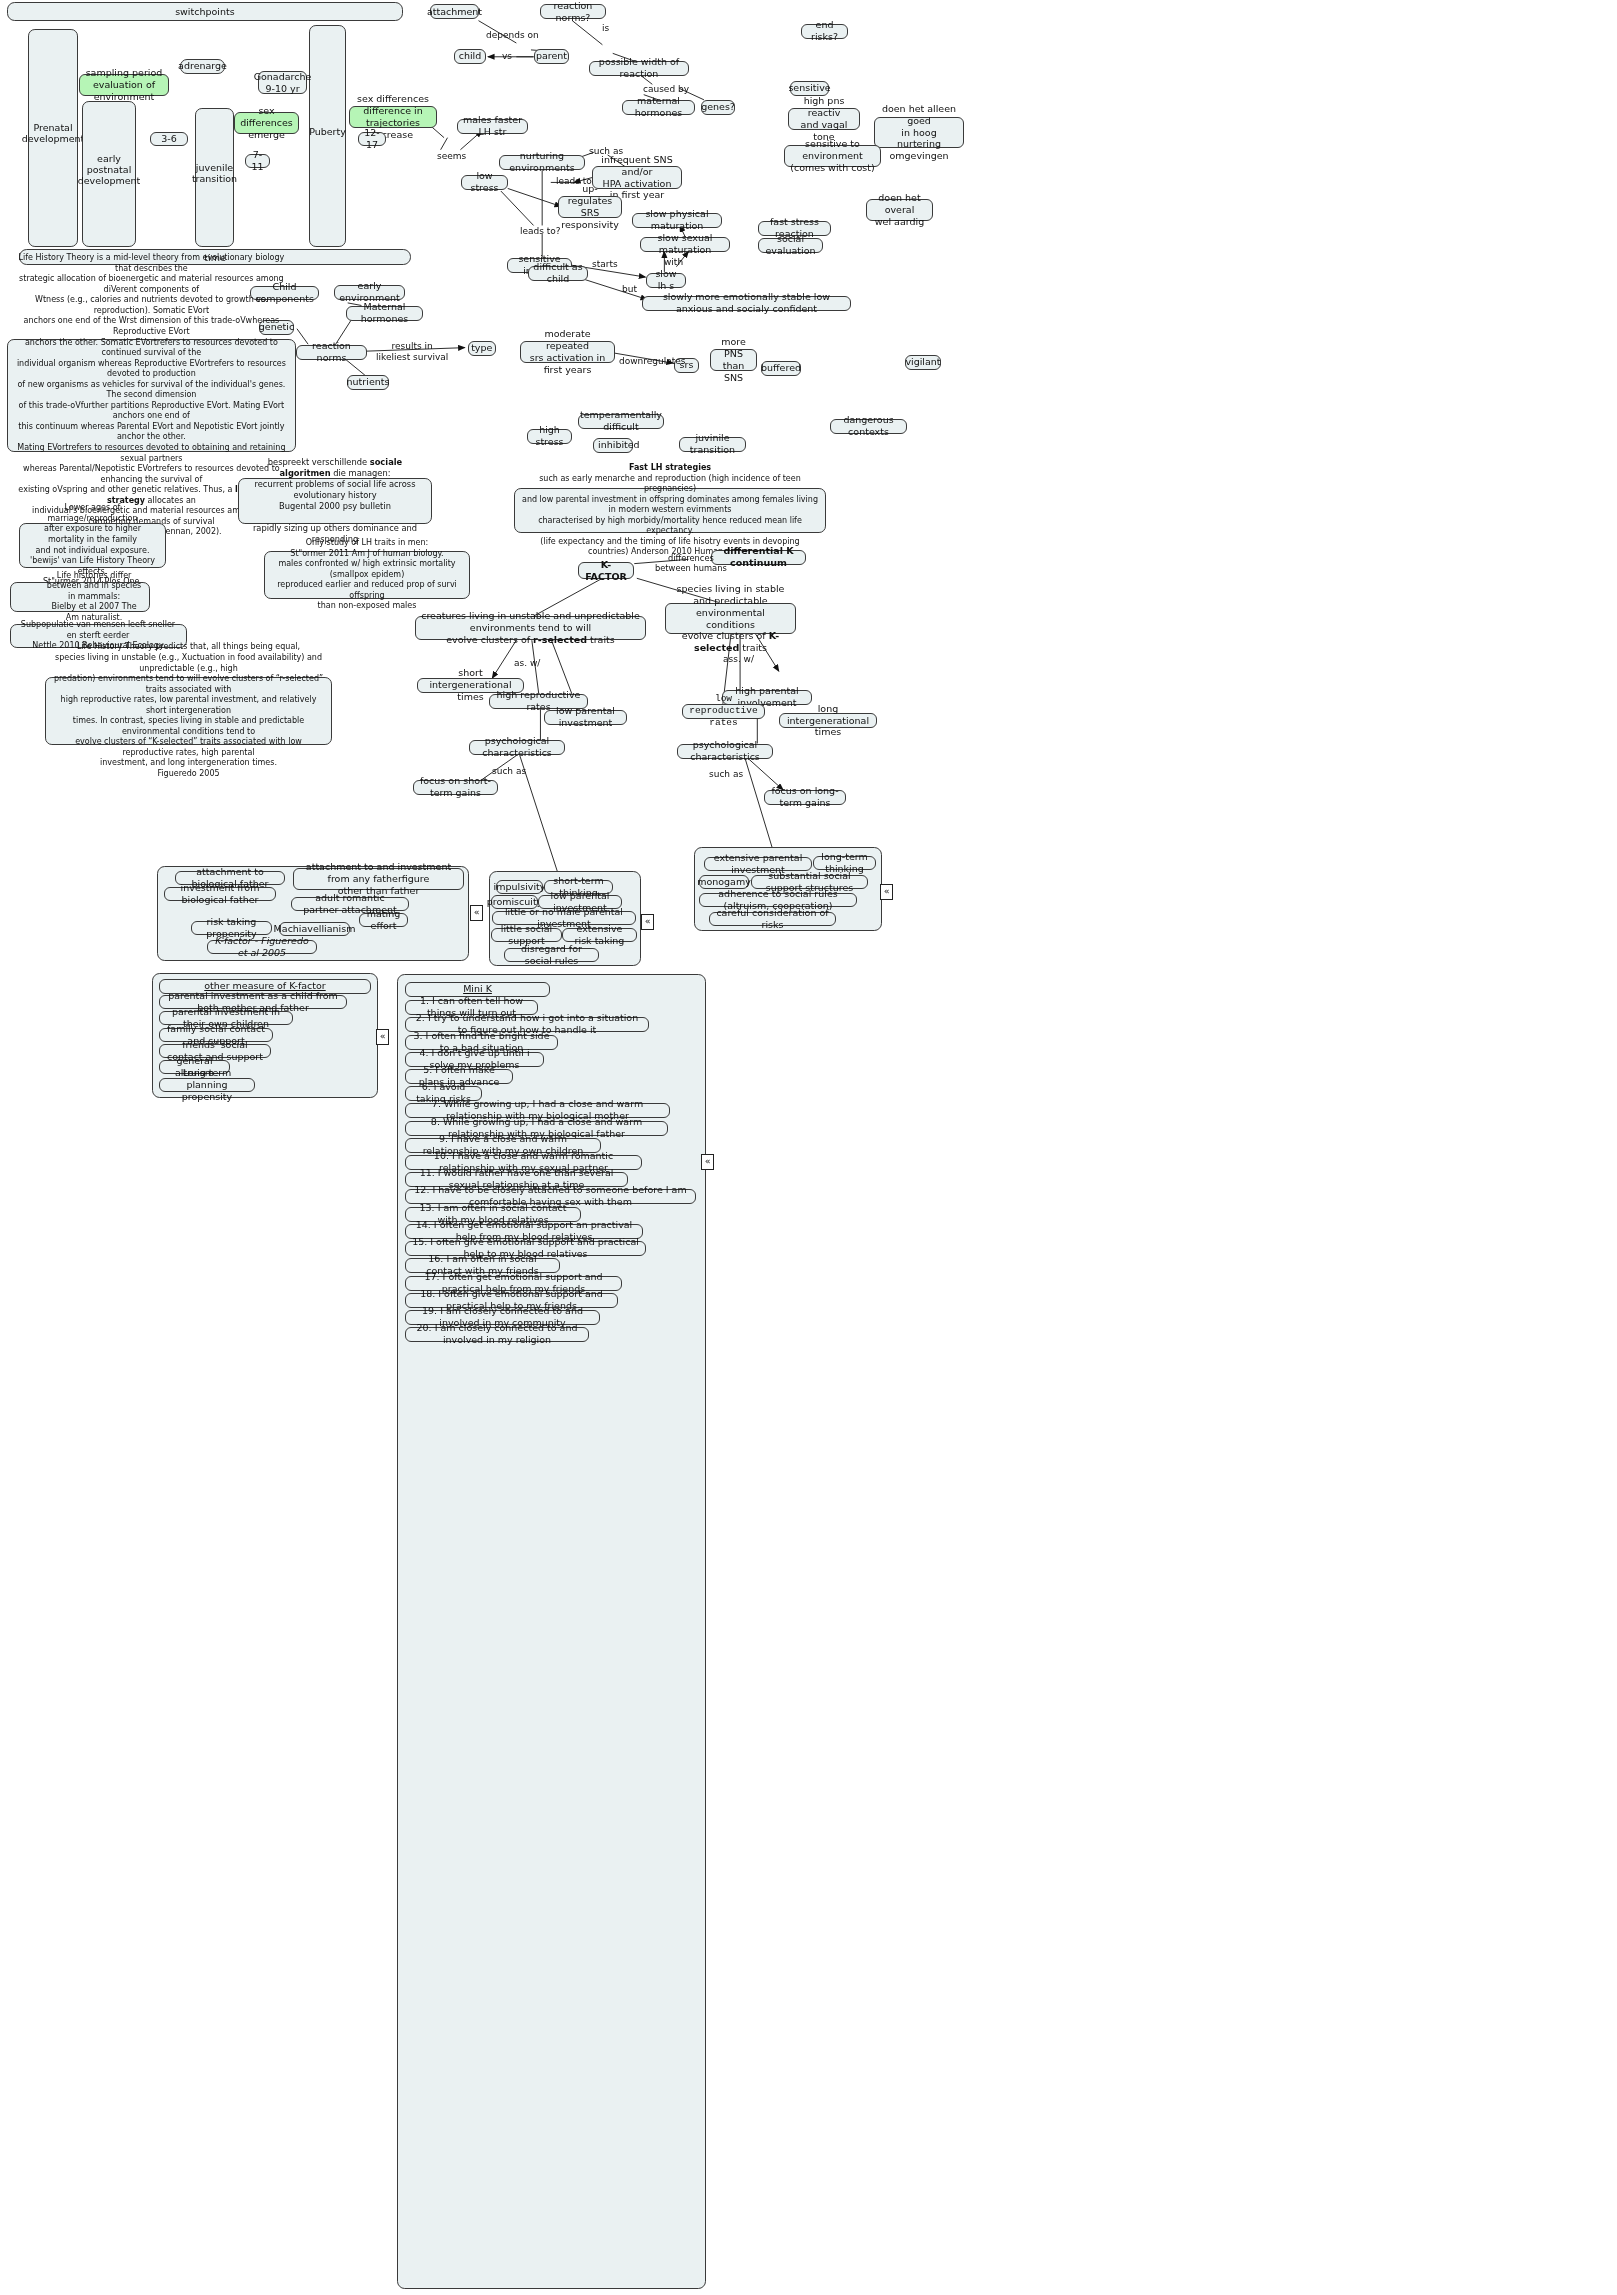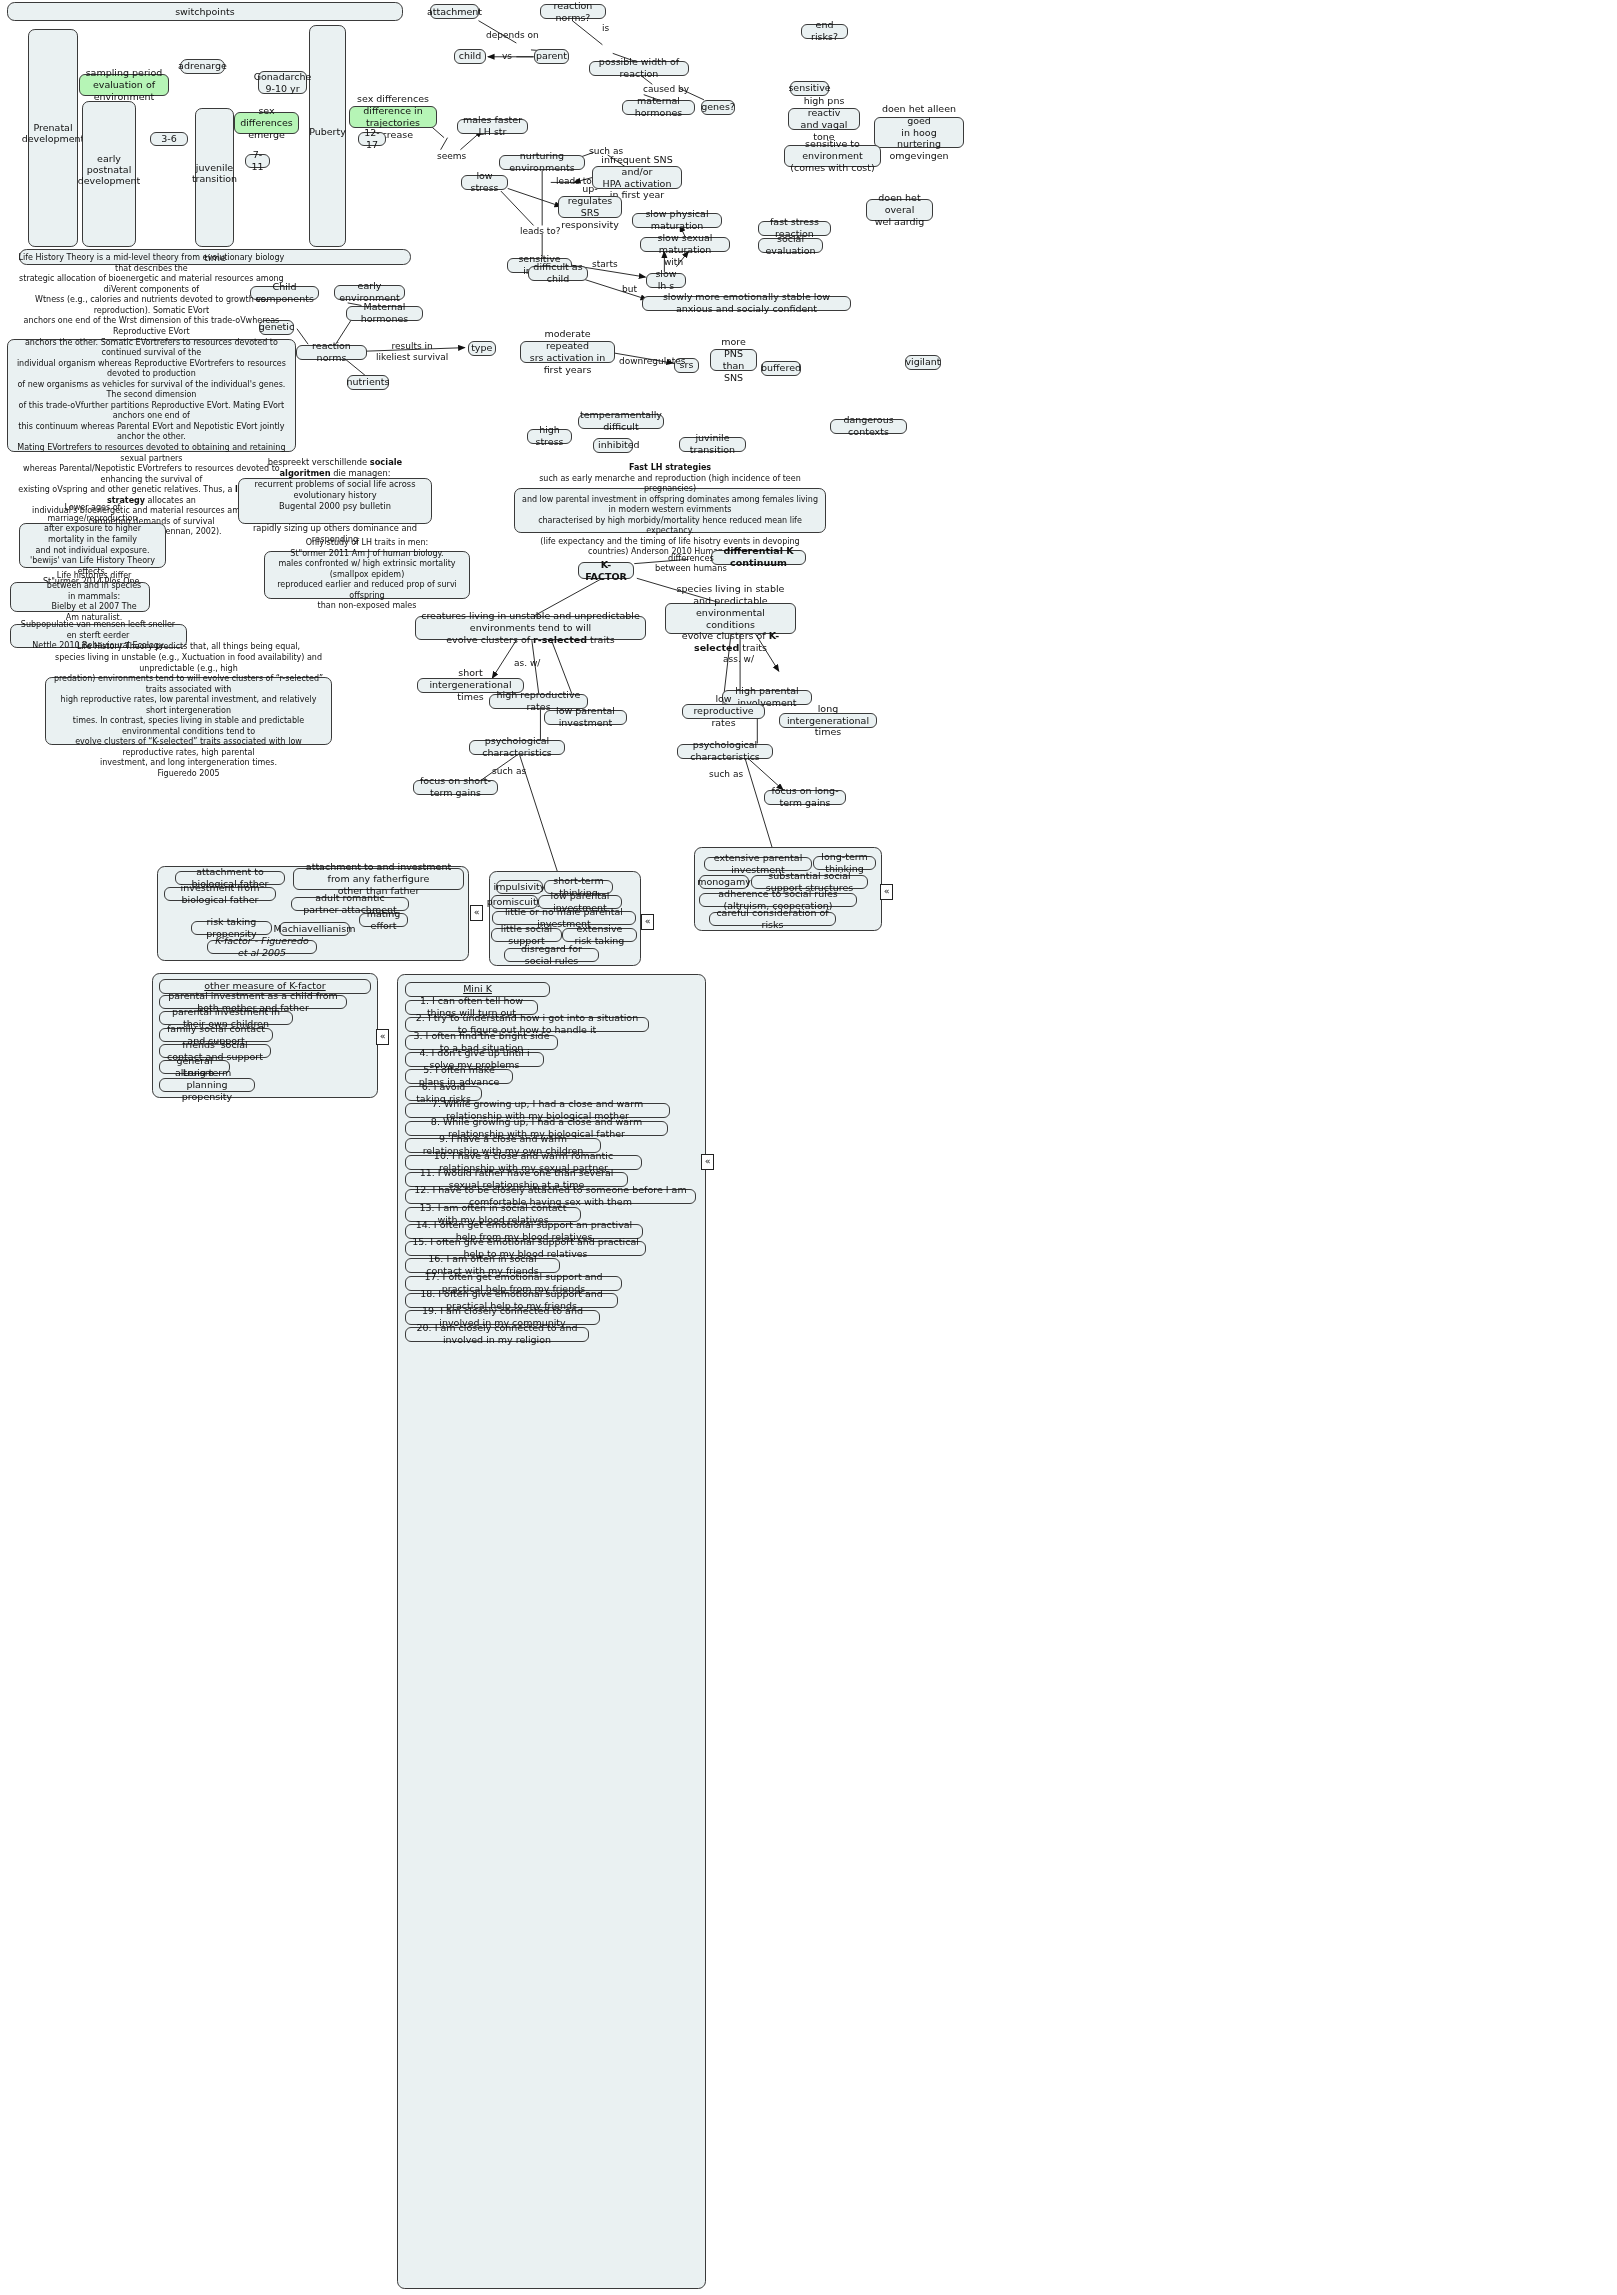--- a/index.html
+++ b/index.html
@@ -301,21 +301,21 @@
 
   <div class="node" style="left:417px;top:678px;width:107px;height:14.6px;">short intergenerational times</div>
   <div class="node" style="left:489px;top:694px;width:99px;height:14.6px;">high reproductive rates</div>
   <div class="node" style="left:544px;top:710px;width:83px;height:14.6px;">low parental investment</div>
   <div class="node" style="left:469px;top:740px;width:96px;height:14.6px;">psychological characteristics</div>
   <div class="lbl" style="left:492px;top:766px;">such as</div>
   <div class="node" style="left:413px;top:780px;width:85px;height:14.6px;">focus on short-term gains</div>
 
   <div class="node" style="left:779px;top:713px;width:98px;height:15px;">long intergenerational times</div>
   <div class="node" style="left:722px;top:690px;width:90px;height:14.6px;">high parental involvement</div>
-  <div class="node" style="left:682px;top:704px;width:83px;height:14.6px;">low reproductive rates</div>
+  <div class="node" style="left:682px;top:704px;width:83px;height:14.6px;font-family:Liberation Mono, monospace;">low reproductive rates</div>
   <div class="node" style="left:677px;top:744px;width:96px;height:14.6px;">psychological characteristics</div>
   <div class="lbl" style="left:709px;top:769px;">such as</div>
   <div class="node" style="left:764px;top:790px;width:82px;height:14.6px;">focus on long-term gains</div>
 
   <div class="group" style="left:694px;top:847px;width:188px;height:84px;"></div>
   <div class="node" style="left:704px;top:857px;width:108px;height:13.8px;">extensive parental investment</div>
   <div class="node" style="left:813px;top:856px;width:63px;height:13.8px;">long-term thinking</div>
   <div class="node" style="left:699px;top:875px;width:50px;height:13.8px;">monogamy</div>
   <div class="node" style="left:751px;top:875px;width:117px;height:13.8px;">substantial social support structures</div>
   <div class="node" style="left:699px;top:893px;width:158px;height:13.8px;">adherence to social rules (altruism, cooperation)</div>

